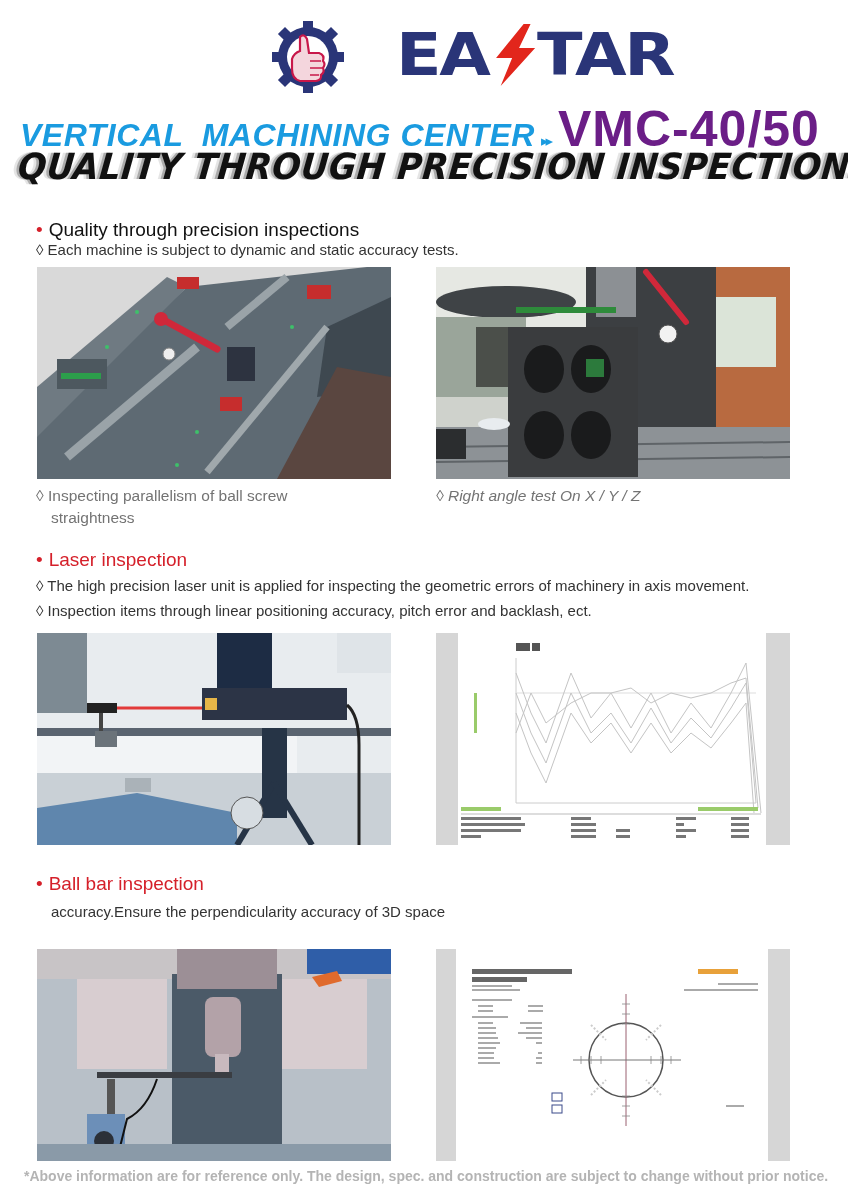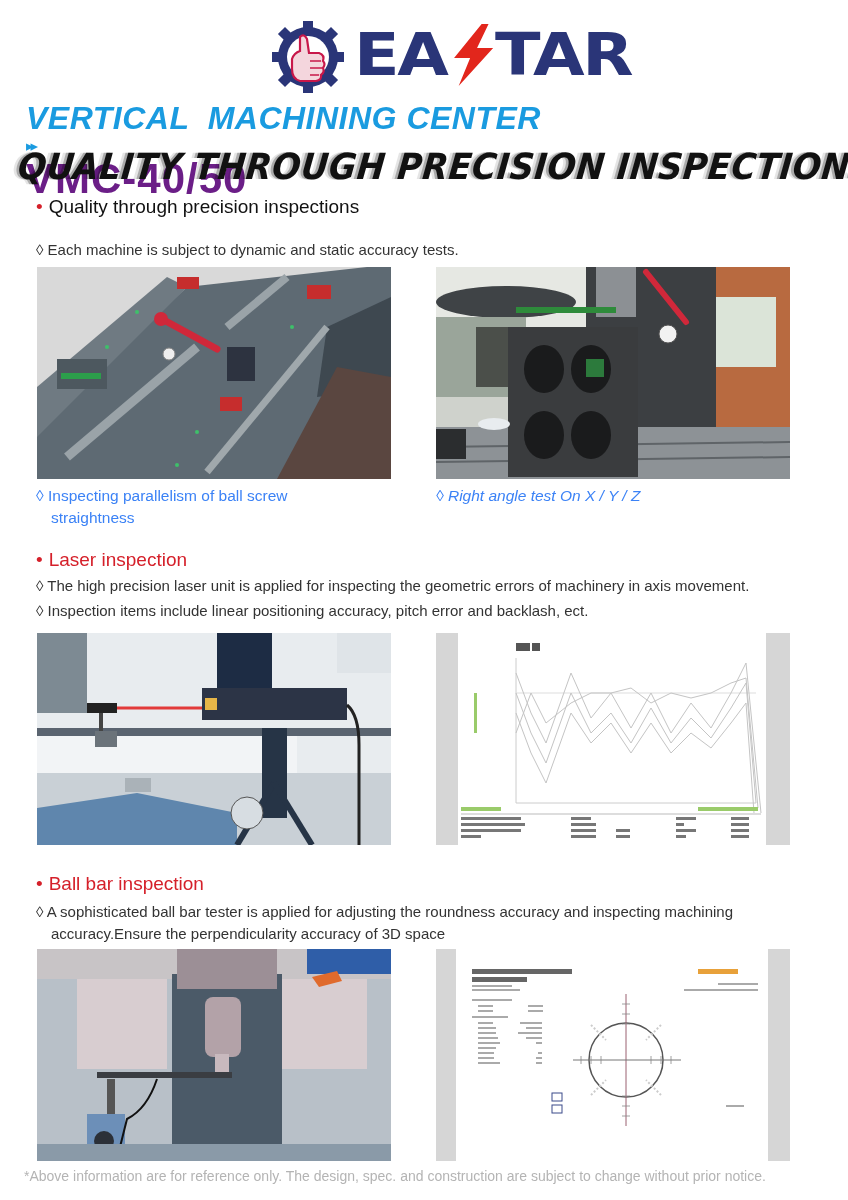--- a/index.html
+++ b/index.html
@@ -1,47 +1,47 @@
 <!DOCTYPE html>
 <html><head>
 <meta charset="utf-8">
 <style>
   * { box-sizing: border-box; margin: 0; padding: 0; }
   html, body { width: 848px; height: 1200px; background: #ffffff; overflow: hidden; }
   body { font-family: "Liberation Sans", sans-serif; color: #333; position: relative; }
 
   
-  .logo { position: absolute; left: 270px; top: 14px; width: 330px; height: 82px; display: flex; align-items: center; }
+  .logo { position: absolute; left: 270px; top: 14px; width: 330px; height: 82px; display: flex; align-items: center; gap: 42px; }
   .logo-gear { width: 76px; height: 76px; position: relative; }
   .logo-text { margin-left: 8px; display: flex; align-items: center; font-family: "DejaVu Sans", sans-serif; font-weight: bold; font-size: 58px; letter-spacing: -2px; color: #2a3578; transform: scaleX(1.15); transform-origin: left center; line-height: 1; }
   .logo-text .bolt { color: #e2261c; margin: 0 -2px; }
 
-  .subtitle-row { position: absolute; left: 20px; top: 100px; width: 820px; height: 44px; display: flex; align-items: baseline; flex-direction: column; }
+  .subtitle-row { position: absolute; left: 20px; top: 100px; width: 820px; height: 44px; display: flex; align-items: baseline; }
   .sub-vmc { font-family: "Liberation Sans", sans-serif; font-style: italic; font-weight: bold; font-size: 32px; color: #1a9be0; letter-spacing: 0.5px; white-space: pre; }
   .sub-arrows { font-size: 15px; color: #1a9be0; margin: 0 8px 0 6px; letter-spacing: -3px; }
-  .sub-model { font-family: "Liberation Sans", sans-serif; font-weight: bold; font-size: 42px; color: #6b1e87; letter-spacing: 1px; text-align: center; }
+  .sub-model { font-family: "Liberation Sans", sans-serif; font-weight: bold; font-size: 50px; color: #6b1e87; letter-spacing: 1px; text-align: center; }
 
   .headline { position: absolute; left: 18px; top: 146px; width: 820px; height: 46px; font-family: "DejaVu Sans", sans-serif; font-weight: bold; font-style: italic; font-size: 36px; color: #111; letter-spacing: 0.5px; transform: scaleX(0.93) skewX(-6deg); transform-origin: left center; white-space: nowrap; text-shadow: -3px 0 0 rgba(0,0,0,0.25), -6px 0 0 rgba(0,0,0,0.1); }
 
   
   .section-title { position: absolute; left: 36px; font-size: 19px; white-space: nowrap; }
   .section-title .dot { color: #d5202a; margin-right: 6px; }
   .st-black { color: #111; }
   .st-red { color: #d5202a; }
 
   .desc { position: absolute; left: 36px; font-size: 15px; color: #333; line-height: 22px; width: 790px; }
   .desc .indent { padding-left: 15px; display: block; }
 
   .photo { position: absolute; width: 354px; height: 212px; overflow: hidden; background: #ddd; }
   .p-left { left: 37px; }
   .p-right { left: 436px; }
 
-  .caption { position: absolute; font-size: 15.5px; color: #3b82f6; line-height: 22px; }
-
-  .footer { position: absolute; left: 24px; top: 1168px; font-size: 14px; color: #b4b4b4; white-space: nowrap; }
+  .caption { position: absolute; font-size: 15.5px; color: #737373; line-height: 22px; }
+
+  .footer { position: absolute; left: 24px; top: 1168px; font-size: 14px; color: #b4b4b4; white-space: nowrap; font-weight: bold; }
 
   svg { display: block; }
 </style>
 </head>
 <body>
 
 <div class="logo">
   <div class="logo-gear">
     <svg width="76" height="76" viewBox="0 0 76 76">
       <g fill="#2a3578">
@@ -72,21 +72,21 @@
 </div>
 
 <div class="subtitle-row">
   <span class="sub-vmc">VERTICAL  MACHINING CENTER</span>
   <span class="sub-arrows">▸▸</span>
   <span class="sub-model">VMC-40/50</span>
 </div>
 
 <div class="headline">QUALITY THROUGH PRECISION INSPECTIONS</div>
 
-<div class="section-title st-black" style="top:196px;">
+<div class="section-title st-black" style="top:219px;">
   <span class="dot">•</span><span>Quality through precision inspections</span>
 </div>
 <div class="desc" style="top:239px;">◊ Each machine is subject to dynamic and static accuracy tests.</div>
 
 <div class="photo p-left" style="top:267px;">
   <svg width="354" height="212" viewBox="0 0 354 212">
     <rect width="354" height="212" fill="#d9d9d9"></rect>
     <polygon points="0,160 150,20 330,0 354,0 354,60 300,212 0,212" fill="#5e6a73"></polygon>
     <polygon points="290,60 354,30 354,120 280,130" fill="#3e4850"></polygon>
     <polygon points="240,212 300,100 354,110 354,212" fill="#5a4640"></polygon>
@@ -145,21 +145,21 @@
     <rect x="0" y="162" width="30" height="30" fill="#2b2d2f"></rect>
     <ellipse cx="58" cy="157" rx="16" ry="6" fill="#e8ecef"></ellipse>
   </svg>
 </div>
 <div class="caption" style="left:436px; top:485px;font-style:italic;">◊ Right angle test On X / Y / Z</div>
 
 <div class="section-title st-red" style="top:549px;">
   <span class="dot">•</span><span>Laser inspection</span>
 </div>
 <div class="desc" style="top:575px;">◊ The high precision laser unit is applied for inspecting the geometric errors of machinery in axis movement.</div>
-<div class="desc" style="top:600px;">◊ Inspection items include linear positioning accuracy, pitch error and backlash, ect.</div>
+<div class="desc" style="top:600px;">◊ Inspection items through linear positioning accuracy, pitch error and backlash, ect.</div>
 
 <div class="photo p-left" style="top:633px;">
   <svg width="354" height="212" viewBox="0 0 354 212">
     <rect width="354" height="212" fill="#e8ecef"></rect>
     <rect x="0" y="0" width="50" height="80" fill="#7d8a93"></rect>
     <rect x="180" y="0" width="55" height="60" fill="#1d2c44"></rect>
     <rect x="300" y="0" width="54" height="40" fill="#dfe4e8"></rect>
     <rect x="0" y="95" width="354" height="8" fill="#5a6470"></rect>
     <rect x="0" y="103" width="260" height="40" fill="#f2f4f6"></rect>
     <rect x="0" y="140" width="354" height="72" fill="#c9d0d6"></rect>
@@ -219,21 +219,20 @@
         <rect x="240" y="202" width="10" height="3"></rect>
         <rect x="295" y="202" width="18" height="3"></rect>
     </g>
   </svg>
 </div>
 
 <div class="section-title st-red" style="top:873px;">
   <span class="dot">•</span><span>Ball bar inspection</span>
 </div>
 <div class="desc" style="top:901px;">
-  <span>◊ A sophisticated ball bar tester is applied for adjusting the roundness accuracy and inspecting machining</span>
   <span class="indent">accuracy.Ensure the perpendicularity accuracy of 3D space</span>
 </div>
 
 <div class="photo p-left" style="top:949px;">
   <svg width="354" height="212" viewBox="0 0 354 212">
     <rect width="354" height="212" fill="#b8c0c8"></rect>
     <rect x="0" y="0" width="354" height="30" fill="#c8c4c6"></rect>
     <rect x="40" y="30" width="90" height="90" fill="#d8cdd0"></rect>
     <rect x="240" y="30" width="90" height="90" fill="#d8cdd0"></rect>
     <rect x="135" y="25" width="110" height="180" fill="#4b5a68"></rect>

